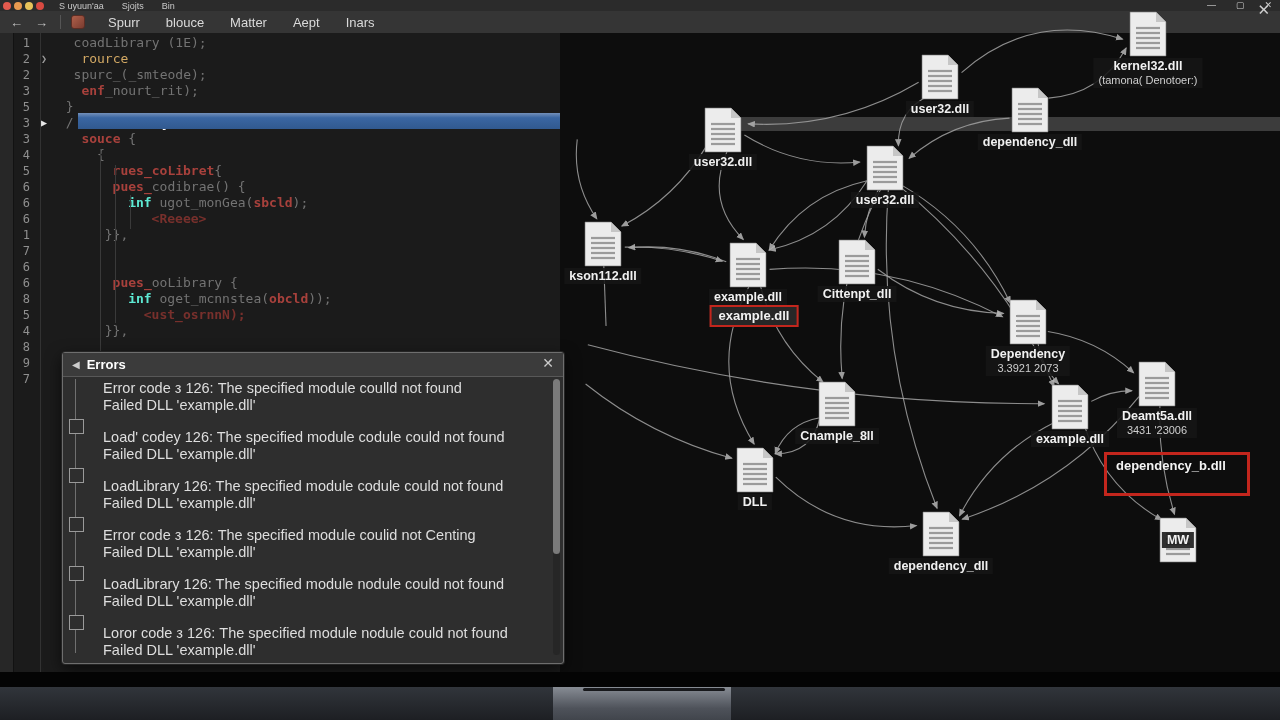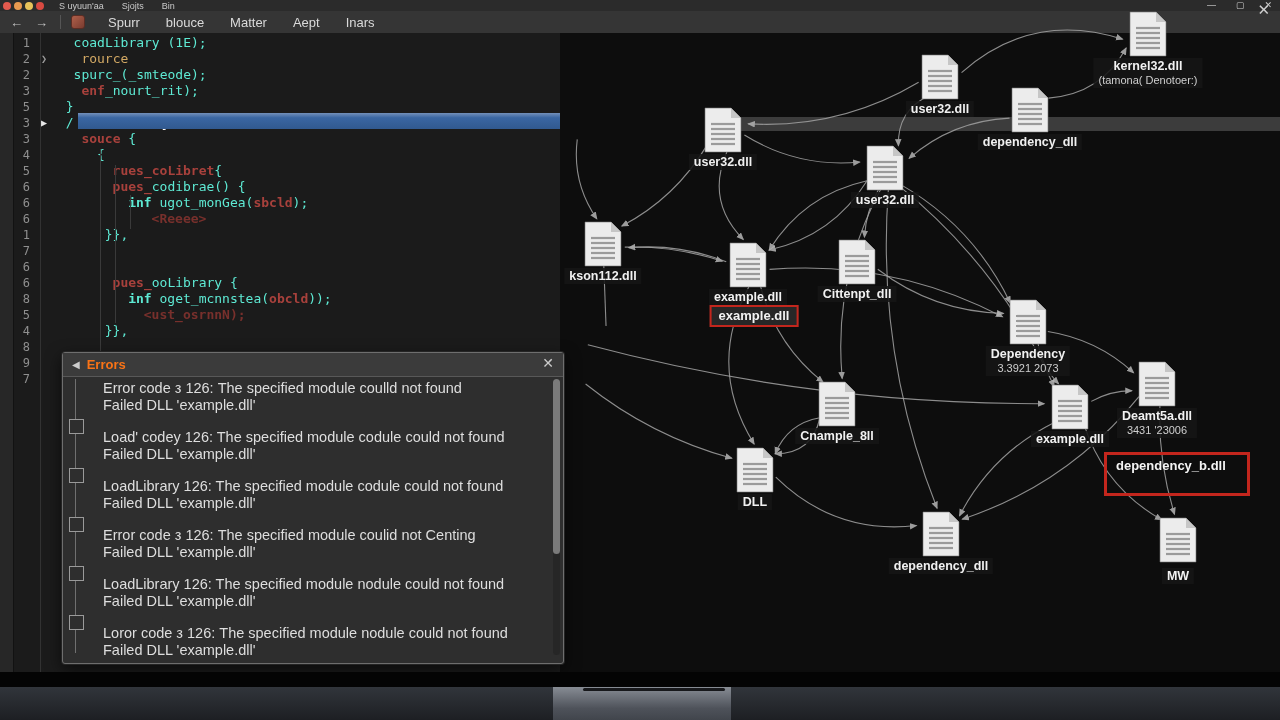--- a/index.html
+++ b/index.html
@@ -26,35 +26,35 @@
   .tbclose{position:absolute;right:10px;top:1px;font-size:15px;color:#cfcfcf;z-index:7;}
   
   .editor{position:absolute;left:0;top:33px;width:560px;height:639px;background:#1b1b1b;z-index:1;}
   .lstrip{position:absolute;left:0;top:0;width:13px;height:639px;background:#272727;border-right:1px solid #121212;}
   .gsep{position:absolute;left:40px;top:0;width:1px;height:639px;background:#323232;}
   #code-rows{position:absolute;left:0;top:2px;width:560px;}
   .crow{height:16px;display:flex;font-family:"DejaVu Sans Mono",monospace;font-size:13px;line-height:16px;}
   .crow .num{width:30px;text-align:right;color:#8f8f8f;font-size:12px;flex:none;}
   .crow .mark{width:28px;text-align:center;color:#9a9a9a;font-size:10px;flex:none;}
   .crow .code{white-space:pre;}
-  .c-g{color:#5eead4;} .c-w{color:#5eead4;font-weight:bold;}
+  .c-g{color:#737373;} .c-w{color:#5eead4;font-weight:bold;}
   .c-r{color:#a8413c;font-weight:bold;} .c-y{color:#d3a964;}
   .c-d{color:#78302c;font-weight:bold;}
   .c-hlt{color:#ffffff;font-weight:bold;margin-left:10px;}
   .hl-bar{position:absolute;left:78px;top:113px;width:628px;height:16px;z-index:2;
           background:linear-gradient(180deg,#7390ba,#3a66a2 30%,#31598f);}
   .ig{position:absolute;width:1px;background:#3a3a3a;z-index:3;}
   
   .errors-panel{position:absolute;left:62px;top:352px;width:500px;height:310px;background:#2e2e2e;
                 border:1px solid #6e6e6e;border-radius:3px;z-index:10;
                 box-shadow:0 0 0 1px #242424,0 5px 16px rgba(0,0,0,.65);}
   .ep-head{position:relative;height:23px;background:#3b3b3b;border-bottom:1px solid #585858;
            display:flex;align-items:center;padding:0 9px;}
   .ep-caret{font-size:10px;color:#cccccc;margin-right:7px;}
-  .ep-title{font-size:13px;font-weight:bold;color:#f97316;}
+  .ep-title{font-size:13px;font-weight:bold;color:#ffffff;}
   .ep-close{position:absolute;right:9px;top:2px;font-size:14px;color:#cccccc;}
   .ep-rail{position:absolute;left:12px;top:26px;width:1px;height:274px;background:#707070;}
   .ep-box{position:absolute;left:6px;width:13px;height:13px;border:1px solid #9a9a9a;background:#2e2e2e;z-index:2;}
   .err-item{position:absolute;left:27px;width:450px;font-size:14.5px;line-height:16.5px;color:#dedede;margin-left:13px;}
   .ep-scroll{position:absolute;right:3px;top:26px;width:7px;height:276px;border-radius:4px;background:#262626;}
   .ep-thumb{position:absolute;left:0;top:0;width:7px;height:175px;border-radius:4px;background:#7a7a7a;}
   
   .graph{position:absolute;left:560px;top:0;width:720px;height:672px;z-index:4;
          background:linear-gradient(#00000000 33px,#0d0d0d 33px);}
   .gstrip{position:absolute;left:148px;top:117px;width:572px;height:14px;background:#3c3c3c;}
@@ -484,21 +484,21 @@
       <div class="nlabel" style="left: 597px; top: 408px;">
         <div>Deamt5a.dll</div>
         <div class="sub">3431 '23006</div>
       </div>
       <div class="nlabel" style="left: 195px; top: 494px;">
         <div>DLL</div>
       </div>
       <div class="nlabel" style="left: 381px; top: 558px;">
         <div>dependency_dll</div>
       </div>
-      <div class="nlabel" style="left: 618px; top: 568px;">
+      <div class="nlabel" style="left: 618px; top: 532px;">
         <div>MW</div>
       </div>
       <div class="redbox" style="left: 544px; top: 452px; width: 140px; height: 38px;">
         <div class="rb-label">dependency_b.dll</div>
       </div>
     </div>
 
   <div class="errors-panel">
     <div class="ep-head">
       <span class="ep-caret">◀</span>

